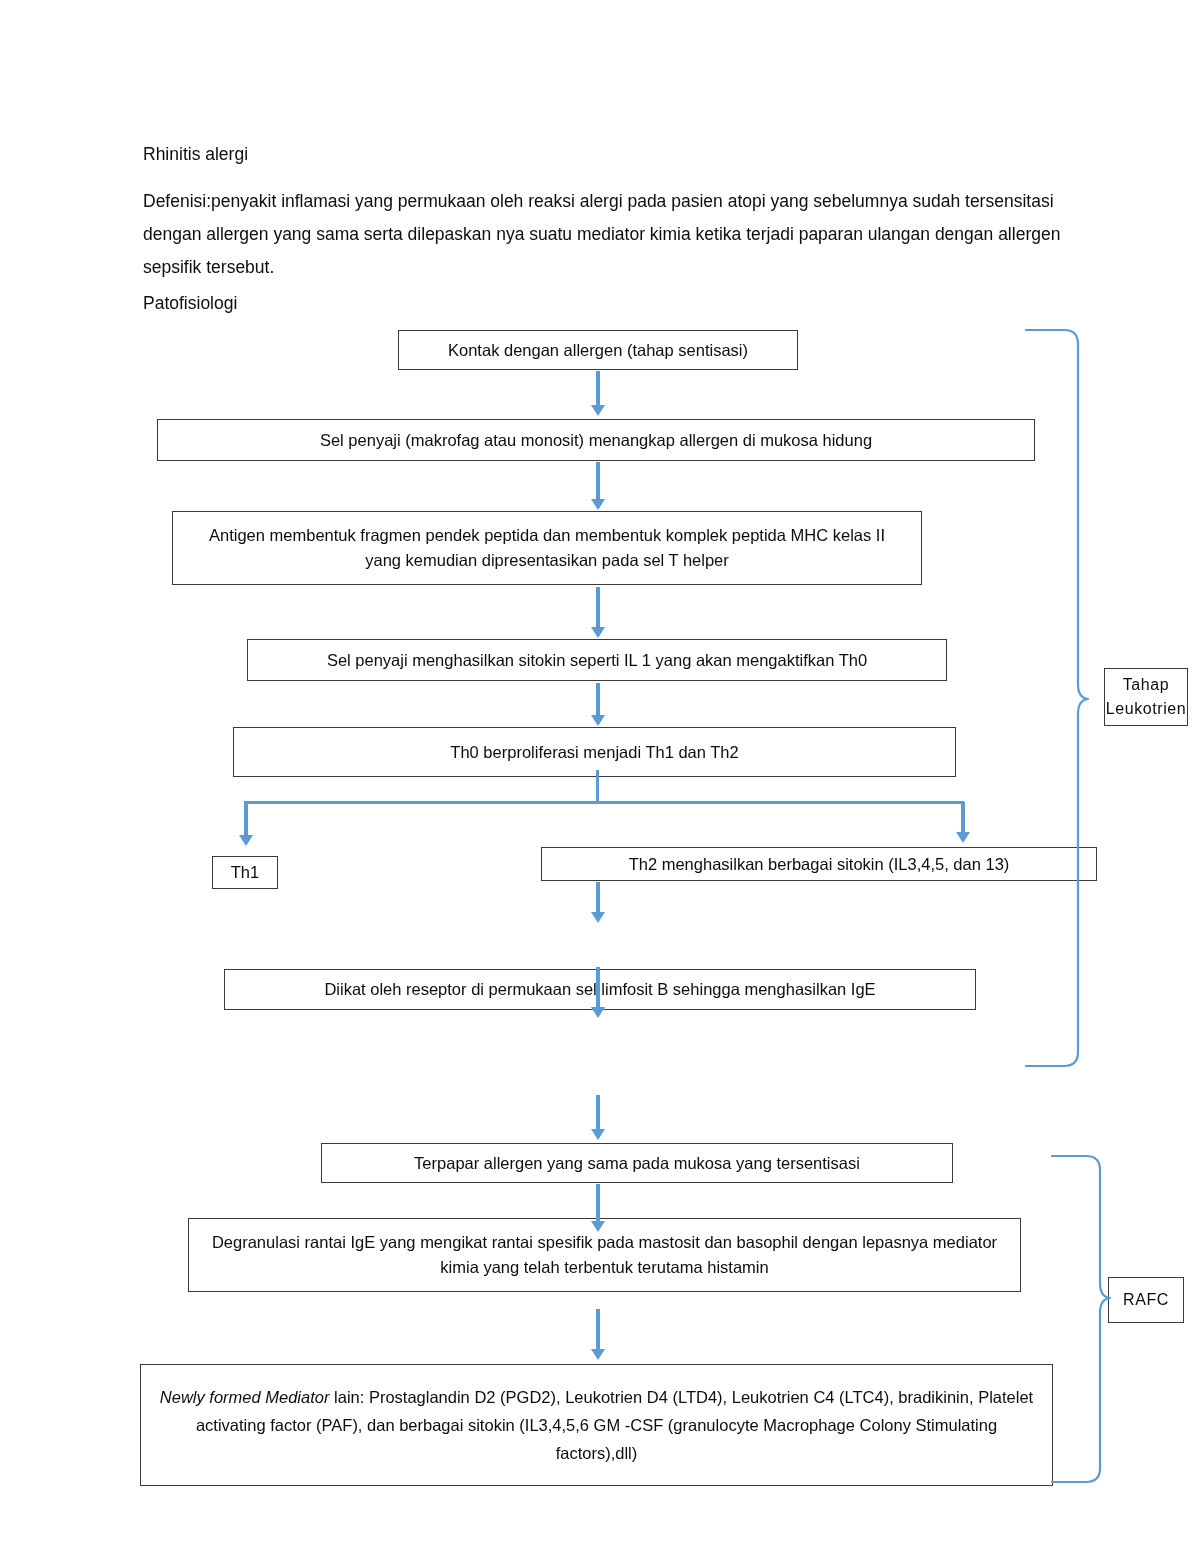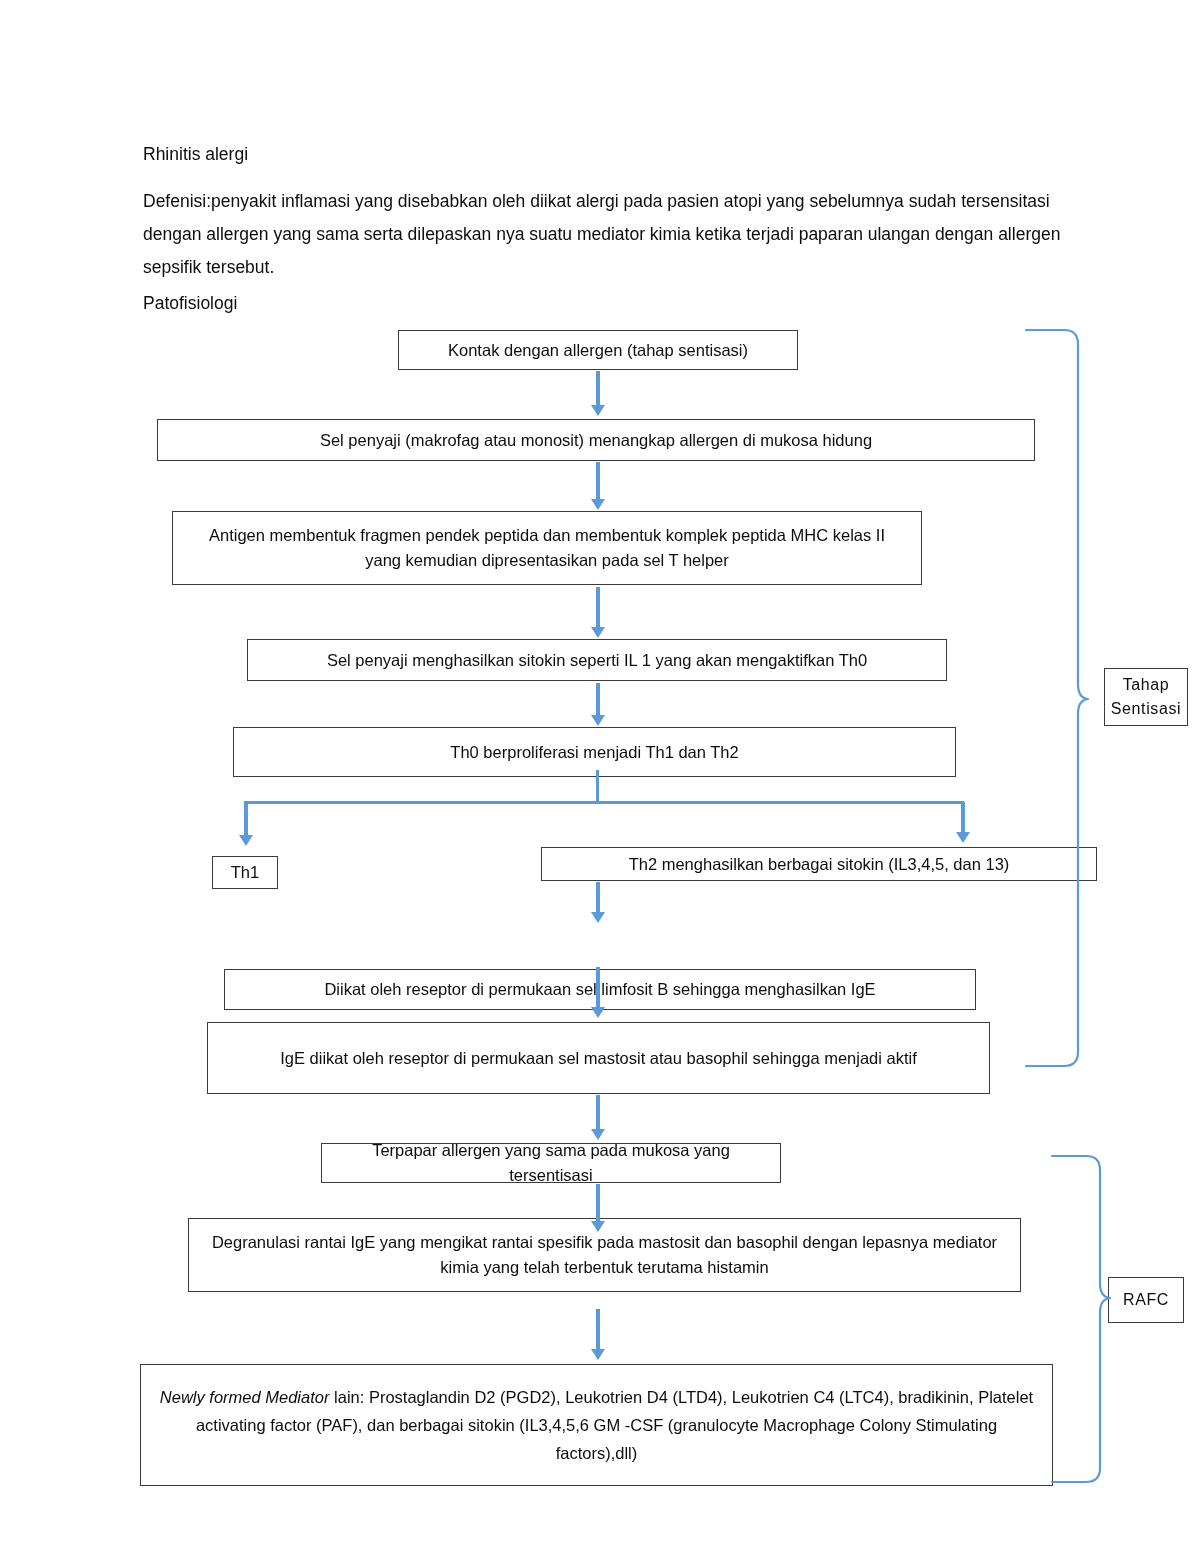--- a/index.html
+++ b/index.html
@@ -89,53 +89,52 @@
     position: absolute;
   }
   .brace svg { display: block; }
 </style>
 </head>
 <body>
 
 <div id="page">
 
   <div class="doc-text" id="heading">Rhinitis alergi</div>
-  <div class="doc-text" id="definition">Defenisi:penyakit inflamasi yang disebabkan oleh diikat alergi pada pasien atopi yang sebelumnya sudah tersensitasi dengan allergen yang sama serta dilepaskan nya suatu mediator kimia ketika terjadi paparan ulangan dengan allergen sepsifik tersebut.</div>
+  <div class="doc-text" id="definition">Defenisi:penyakit inflamasi yang permukaan oleh reaksi alergi pada pasien atopi yang sebelumnya sudah tersensitasi dengan allergen yang sama serta dilepaskan nya suatu mediator kimia ketika terjadi paparan ulangan dengan allergen sepsifik tersebut.</div>
   <div class="doc-text" id="patofisiologi">Patofisiologi</div>
 
   <div class="node" style="left:398px; top:330px; width:400px; height:40px;">Kontak dengan allergen (tahap sentisasi)</div>
 
   <div class="node" style="left:157px; top:419px; width:878px; height:42px;">Sel penyaji (makrofag atau monosit) menangkap allergen di mukosa hidung</div>
 
   <div class="node" style="left:172px; top:511px; width:750px; height:74px;">Antigen membentuk fragmen pendek peptida dan membentuk komplek peptida MHC kelas II yang kemudian dipresentasikan pada sel T helper</div>
 
   <div class="node" style="left:247px; top:639px; width:700px; height:42px;">Sel penyaji menghasilkan sitokin seperti IL 1 yang akan mengaktifkan Th0</div>
 
   <div class="node" style="left:233px; top:727px; width:723px; height:50px;">Th0 berproliferasi menjadi Th1 dan Th2</div>
 
   <div class="node" style="left:212px; top:856px; width:66px; height:33px;">Th1</div>
 
   <div class="node" style="left:541px; top:847px; width:556px; height:34px;">Th2 menghasilkan berbagai sitokin (IL3,4,5, dan 13)</div>
 
   <div class="node" style="left:224px; top:969px; width:752px; height:41px;">Diikat oleh reseptor di permukaan sel limfosit B sehingga menghasilkan IgE</div>
 
-  <div class="node" style="left:207px; top:1022px; width:783px; height:72px;">IgE diikat oleh reseptor di permukaan sel mastosit atau basophil sehingga menjadi aktif</div>
-
-  <div class="node" style="left:321px; top:1143px; width:460px; height:40px;">Terpapar allergen yang sama pada mukosa yang tersentisasi</div>
+
+  <div class="node" style="left:321px; top:1143px; width:632px; height:40px;">Terpapar allergen yang sama pada mukosa yang tersentisasi</div>
 
   <div class="node" style="left:188px; top:1218px; width:833px; height:74px;">Degranulasi rantai IgE yang mengikat rantai spesifik pada mastosit dan basophil dengan lepasnya mediator kimia yang telah terbentuk terutama histamin</div>
 
   <div class="node bottom-node" style="left:140px; top:1364px; width:913px; height:122px;">
     <div>
       <span class="ital">Newly formed Mediator</span><span> lain: Prostaglandin D2 (PGD2), Leukotrien D4 (LTD4), Leukotrien C4 (LTC4), bradikinin, Platelet activating factor (PAF), dan berbagai sitokin (IL3,4,5,6 GM -CSF (granulocyte Macrophage Colony Stimulating factors),dll)</span>
     </div>
   </div>
 
   <div class="node side" style="left:1104px; top:668px; width:84px; height:58px;">
-    <div>Tahap Sentisasi</div>
+    <div>Tahap Leukotrien</div>
   </div>
 
   <div class="node side" style="left:1108px; top:1277px; width:76px; height:46px;">RAFC</div>
 
   <div class="arrow" style="left:596px; top:371px;">
     <div class="shaft" style="height:34px;"></div>
       <div class="head" style="top:34px;"></div>
   </div>
 
   <div class="arrow" style="left:596px; top:462px;">

